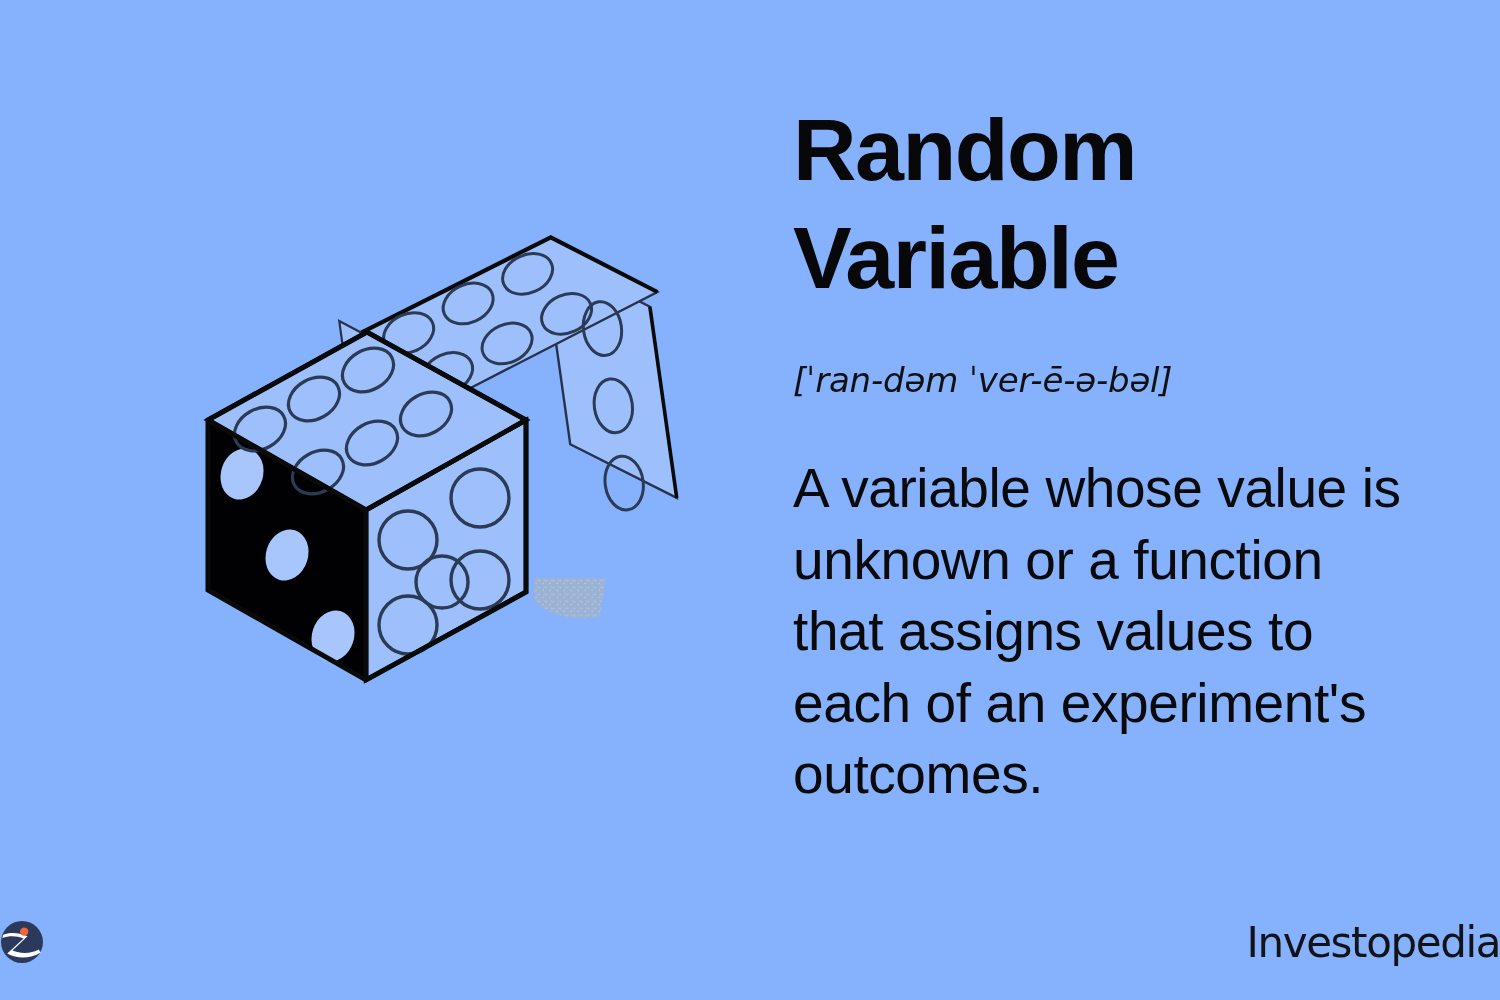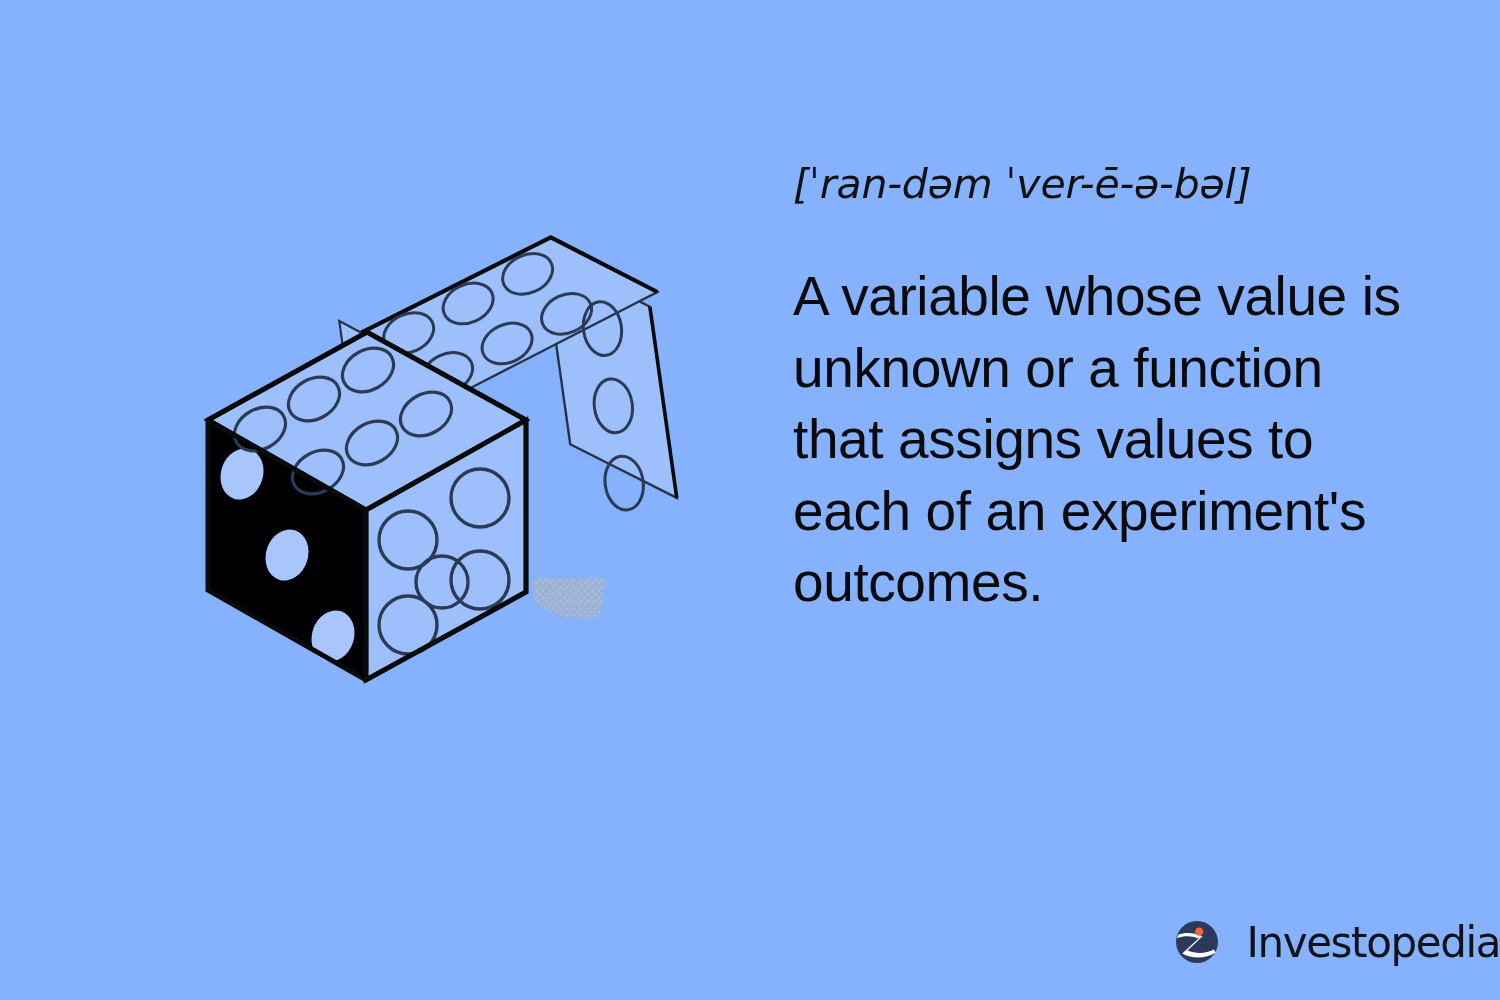--- a/index.html
+++ b/index.html
@@ -45,24 +45,24 @@
     font-family: "Liberation Sans Narrow", "Liberation Sans", sans-serif;
     font-weight: bold;
     font-size: 88px;
     line-height: 1.23;
     letter-spacing: -1.5px;
     color: #08080a;
     white-space: pre-line;
   }
 
   #pronunciation {
-    margin-top: 64px;
+    margin-top: 48px;
     font-family: "DejaVu Sans", sans-serif;
     font-style: italic;
-    font-size: 41px;
+    font-size: 34px;
     line-height: 1.2;
     color: #101114;
     letter-spacing: -0.2px;
   }
 
   #definition {
     margin-top: 52px;
     font-family: "Liberation Sans Narrow", "Liberation Sans", sans-serif;
     font-weight: normal;
     font-size: 55px;
@@ -73,21 +73,21 @@
   }
 
   
   #logo {
     position: absolute;
     left: 0;
     right: 0;
     bottom: 36px;
     display: flex;
     align-items: center;
-    justify-content: flex-end;
+    justify-content: space-between;
     gap: 27px;
   }
   #logo-mark { width: 44px; height: 44px; display: block; flex: none; }
   #logo-word {
     font-family: "DejaVu Sans", sans-serif;
     font-size: 42px;
     line-height: 1;
     letter-spacing: -1.4px;
     color: #111318;
     position: relative;
@@ -204,20 +204,22 @@
         </g>
 
         <path d="M 118 240 L 277 152 L 436 240 L 436 412 L 276 500 L 118 410 Z" fill="none" stroke="#0a0a0a" stroke-width="5"></path>
         <path d="M 276 330 L 276 500 M 118 240 L 276 330 L 436 240" fill="none" stroke="#0a0a0a" stroke-width="5"></path>
       </g>
     </svg>
   </div>
 
   <div id="text-col">
 
+    <h1 id="page-title">Random
+Variable</h1>
 
     <div id="pronunciation">[ˈran-dəm ˈver-ē-ə-bəl]</div>
 
     <p id="definition">A variable whose value is unknown or a function that assigns values to each of an experiment's outcomes.</p>
   </div>
 
   <div id="logo">
 
     <svg id="logo-mark" viewBox="0 0 44 44" xmlns="http://www.w3.org/2000/svg">
       <circle cx="22" cy="22" r="21" fill="#2b3a5c"></circle>

